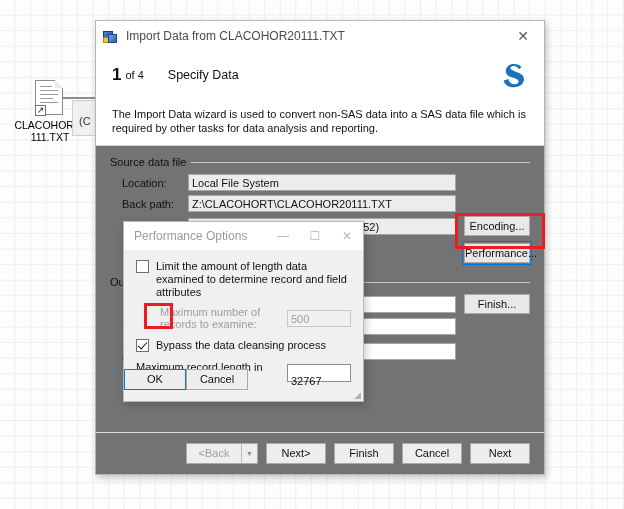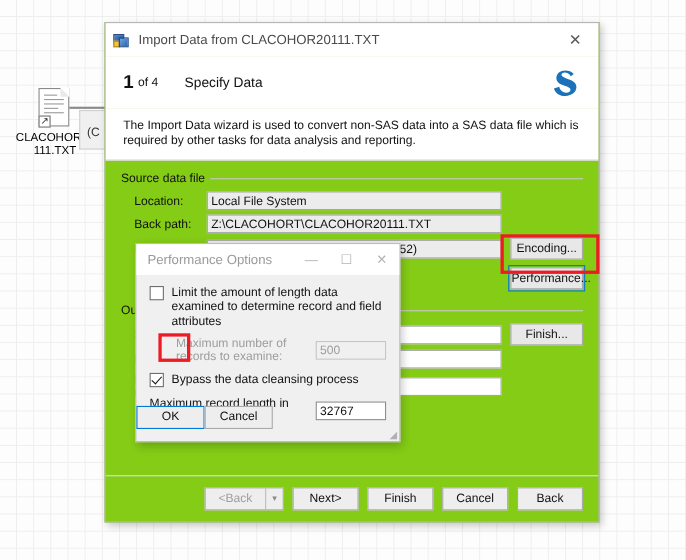--- a/index.html
+++ b/index.html
@@ -130,21 +130,21 @@
     white-space: nowrap;
   }
 
   
   #wizard {
     position: absolute;
     left: 95px;
     top: 20px;
     width: 450px;
     height: 455px;
-    background: #84cc16;
+    background: #737373;
     border: 1px solid #b6b6b6;
     box-shadow: 2px 3px 7px rgba(0,0,0,0.22);
     box-sizing: border-box;
   }
   #wizard-titlebar {
     height: 30px;
     background: #ffffff;
     display: flex;
     align-items: center;
     padding-left: 7px;
@@ -480,21 +480,21 @@
   }
   .len-label {
     font-size: 11px;
     color: #111;
     flex: 1;
   }
   .len-input {
     width: 64px;
     height: 17px;
     line-height: 16px;
-    padding: 0 3px;
+    padding: 8px 3px;
     font-size: 11px;
     color: #111;
     border: 1px solid #8d8d8d;
     background: #ffffff;
     box-sizing: border-box;
     flex: none;
   }
   #perf-footer {
     position: absolute;
     left: 0;
@@ -650,21 +650,21 @@
   </div>
 
   <div id="wizard-footer">
     <div class="wbtn split">
       <div class="main">&lt;Back</div>
       <div class="arrow">▼</div>
     </div>
     <div class="wbtn">Next&gt;</div>
     <div class="wbtn">Finish</div>
     <div class="wbtn">Cancel</div>
-    <div class="wbtn">Back</div>
+    <div class="wbtn">Next</div>
   </div>
 </div>
 
 <div id="perf-dialog">
 
   <div id="perf-titlebar">
     <div id="perf-title">Performance Options</div>
     <div class="perf-ctl">—</div>
     <div class="perf-ctl">☐</div>
     <div class="perf-ctl">✕</div>

